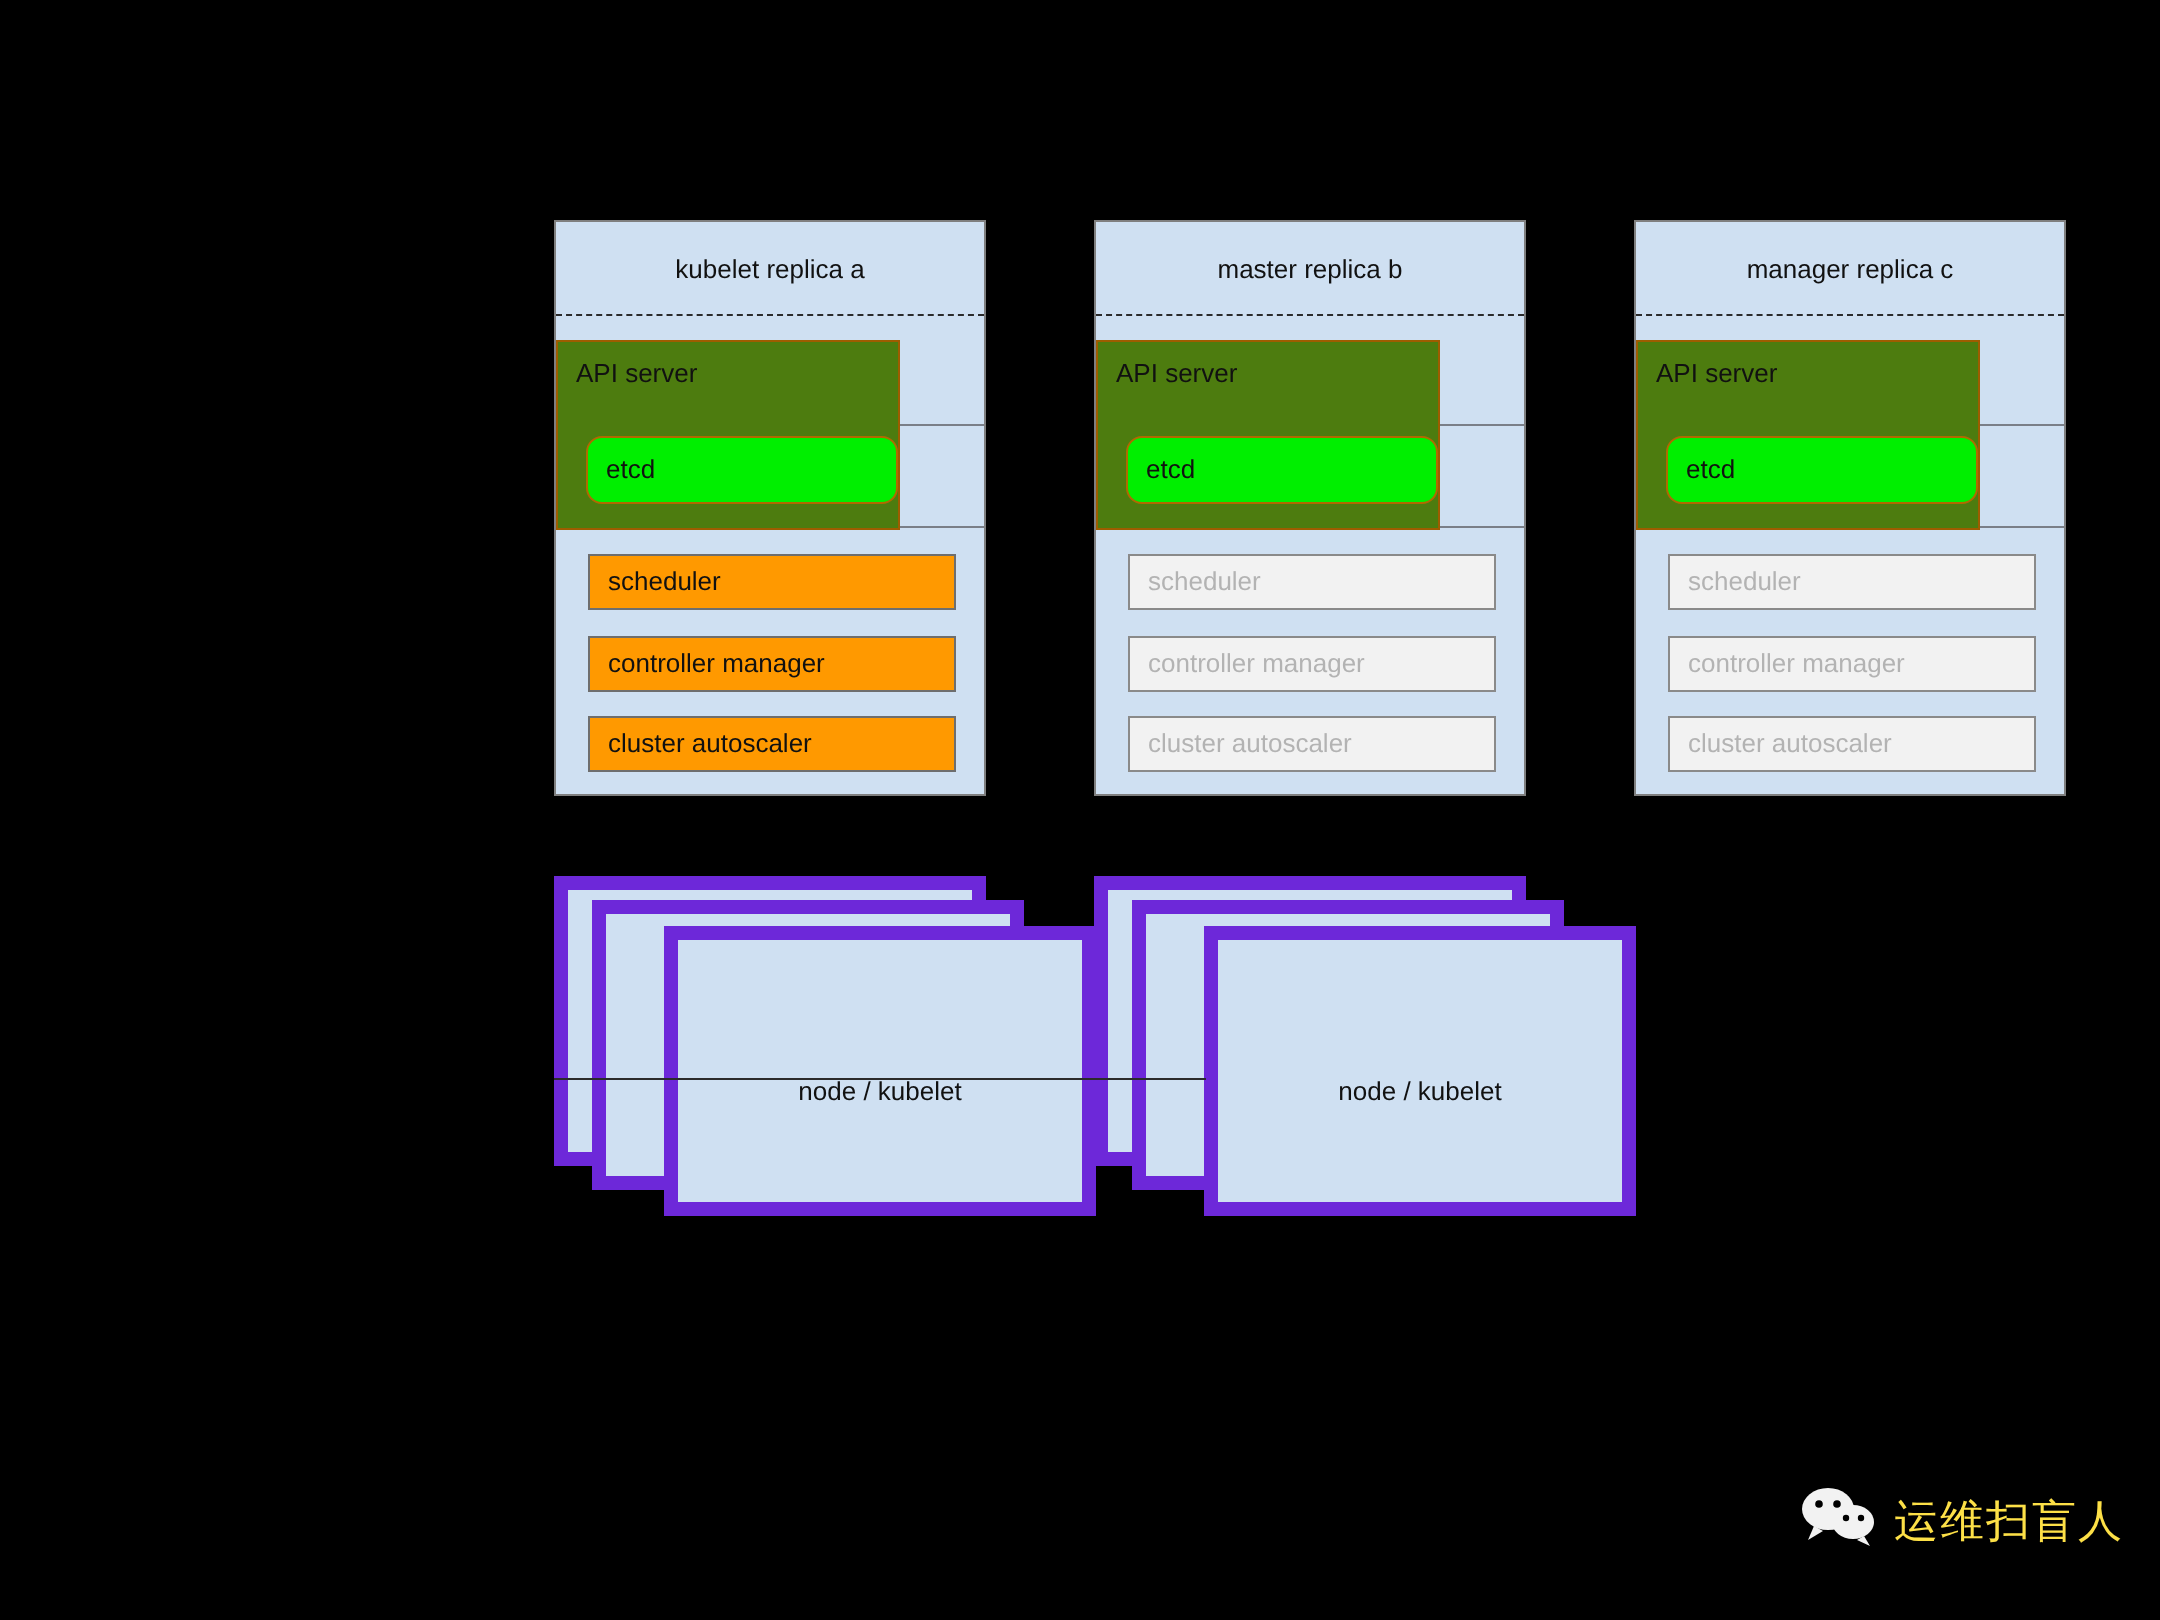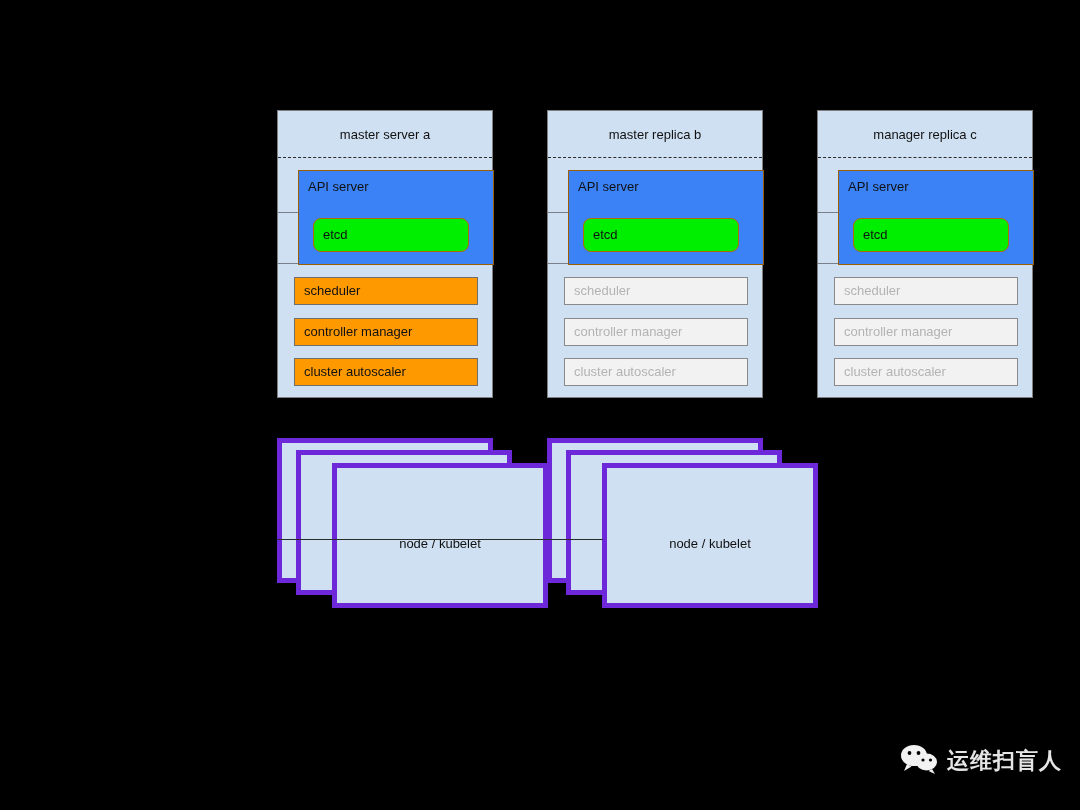--- a/index.html
+++ b/index.html
@@ -12,55 +12,55 @@
            background:#cfe0f2;border:1px solid #7f7f7f;box-sizing:border-box;}
   .replica-title{position:absolute;left:0;right:0;top:16px;text-align:center;
                  font-size:13px;color:#111;line-height:16px;}
   
   .rule-dashed{position:absolute;left:0;right:0;height:0;
                border-top:1px dashed #2b2b2b;}
   .rule-solid{position:absolute;left:0;right:0;height:0;
               border-top:1px solid #7a7f88;}
 
   
-  .api-block{position:absolute;left:20px;width:196px;
-             background:#3b82f6;border:1px solid #9e5d00;box-sizing:border-box;}
+  .api-block{position:absolute;left:0;width:172px;
+             background:#4d7c0f;border:1px solid #9e5d00;box-sizing:border-box;}
   .api-label{position:absolute;left:9px;top:8px;font-size:13px;color:#111;}
   .etcd{position:absolute;left:14px;width:156px;height:34px;
         background:#00ef00;border:1.5px solid #b06a00;border-radius:8px;
         box-sizing:border-box;}
   .etcd-label{position:absolute;left:9px;top:8px;font-size:13px;color:#111;}
 
   
   .comp{position:absolute;left:16px;width:184px;height:28px;box-sizing:border-box;
         font-size:13px;line-height:26px;padding-left:9px;}
   .comp.on{background:#ff9900;border:1px solid #6e6e6e;color:#111;}
   .comp.off{background:#f2f2f2;border:1px solid #8a8a8a;color:#b3b3b3;}
 
   
   .stack{position:absolute;}
-  .card{position:absolute;background:#cfe0f2;border:5px solid #6d28d9;
+  .card{position:absolute;background:#cfe0f2;border:7px solid #6d28d9;
         box-sizing:border-box;}
   .node-label{position:absolute;left:0;right:0;text-align:center;
               font-size:13px;color:#111;}
   .cross-line{position:absolute;height:0;border-top:1px solid #2b2b2b;}
 
   
   .watermark{position:absolute;right:18px;bottom:32px;display:flex;
              align-items:center;gap:9px;}
-  .wm-text{font-size:22px;color:#e5e5e5;letter-spacing:1px;
-           font-family:"DejaVu Sans",sans-serif;font-weight:bold;}
+  .wm-text{font-size:22px;color:#fde047;letter-spacing:1px;
+           font-family:"DejaVu Sans",sans-serif;}
 </style>
 </head>
 <body>
 
 <div id="canvas">
 
   <div class="replica" style="left:277px;">
-    <div class="replica-title">master server a</div>
+    <div class="replica-title">kubelet replica a</div>
     <div class="rule-dashed" style="top:46px;"></div>
     <div class="rule-dashed" style="top:101px;"></div>
     <div class="rule-solid" style="top:101px;"></div>
     <div class="rule-solid" style="top:152px;"></div>
 
     <div class="api-block" style="top:59px;height:95px;">
       <div class="api-label">API server</div>
       <div class="etcd" style="top:47px;">
         <div class="etcd-label">etcd</div>
       </div>

